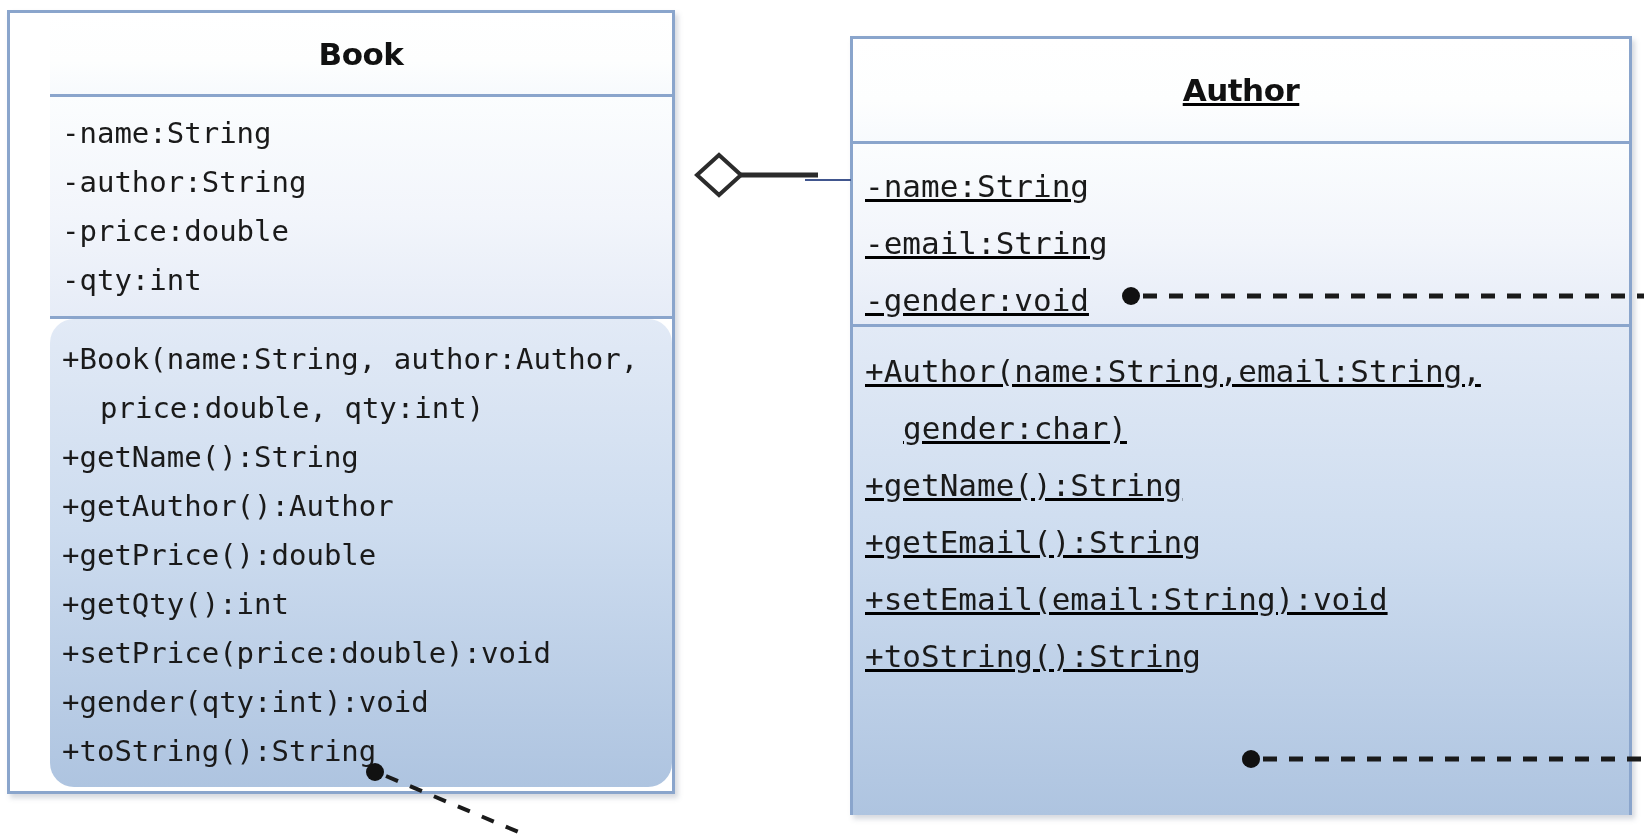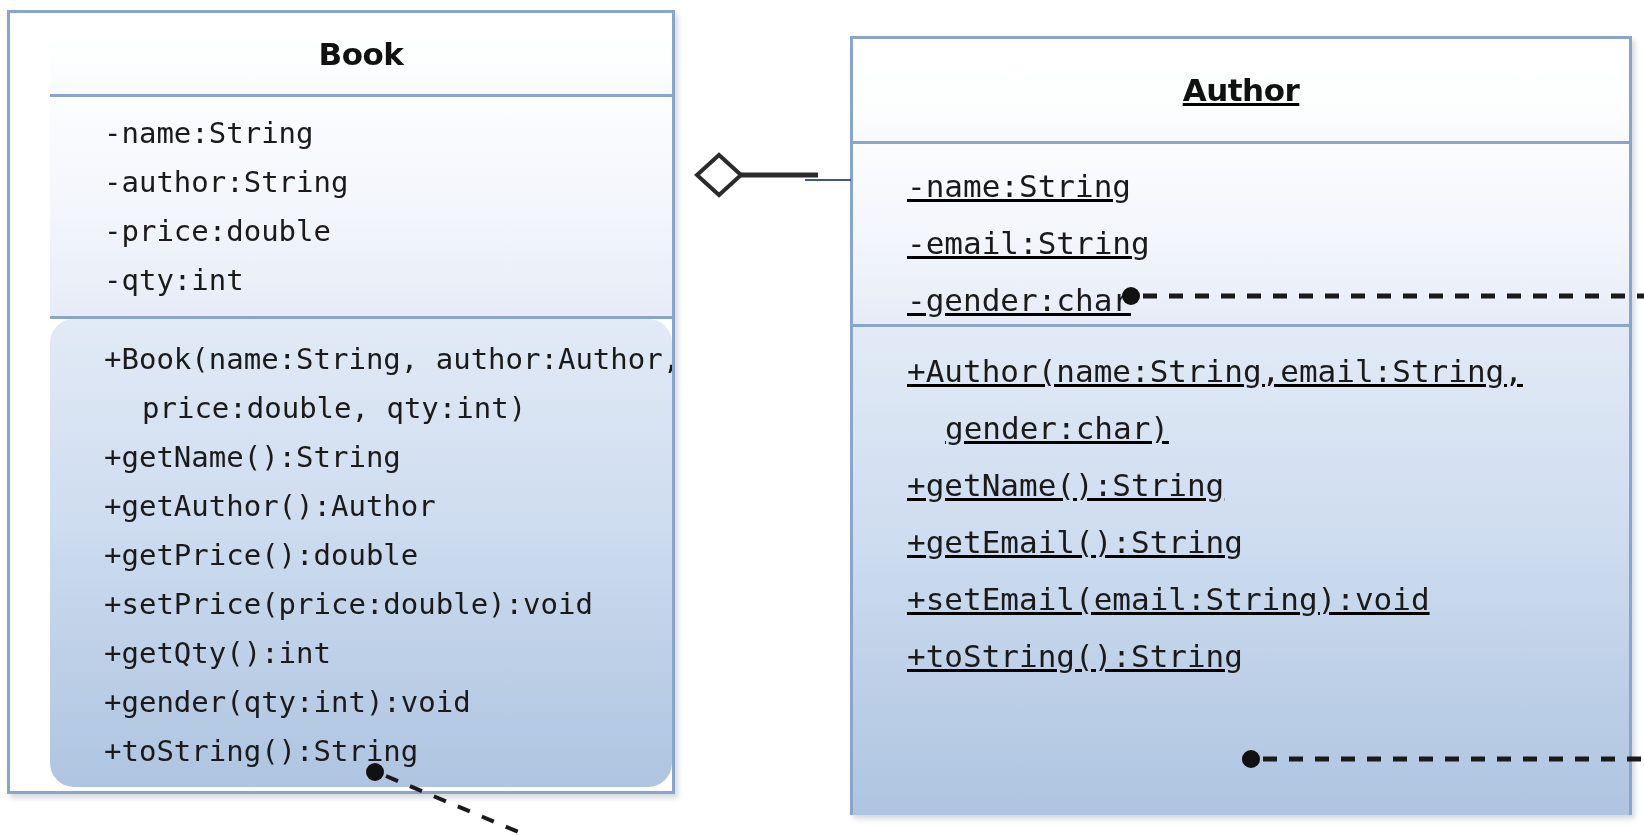--- a/index.html
+++ b/index.html
@@ -57,21 +57,20 @@
     box-sizing: border-box;
     background: linear-gradient(to bottom, #e2eaf6 0%, #cddcef 45%, #aec4e0 100%);
     position: relative;
     overflow: hidden;
   }
 
   .uml-line {
     color: #1a1a1a;
     white-space: pre;
     font-family: "DejaVu Sans Mono", monospace;
-    margin-left: 42px;
   }
 
   
   #book-class {
     left: 7px;
     top: 10px;
     width: 668px;
     height: 784px;
     padding-left: 40px;
   }
@@ -122,35 +121,35 @@
       <div class="uml-line">-author:String</div>
       <div class="uml-line">-price:double</div>
       <div class="uml-line">-qty:int</div>
     </div>
     <div class="uml-ops">
       <div class="uml-line">+Book(name:String, author:Author,</div>
       <div class="uml-line cont">price:double, qty:int)</div>
       <div class="uml-line">+getName():String</div>
       <div class="uml-line">+getAuthor():Author</div>
       <div class="uml-line">+getPrice():double</div>
+      <div class="uml-line">+getQty():int</div>
       <div class="uml-line">+setPrice(price:double):void</div>
-      <div class="uml-line">+getQty():int</div>
       <div class="uml-line">+gender(qty:int):void</div>
       <div class="uml-line">+toString():String</div>
     </div>
   </div>
 
   <div class="uml-class" id="author-class">
     <div class="uml-header">
       <span class="uml-title">Author</span>
     </div>
     <div class="uml-attrs">
       <div class="uml-line">-name:String</div>
       <div class="uml-line">-email:String</div>
-      <div class="uml-line">-gender:char</div>
+      <div class="uml-line">-gender:void</div>
     </div>
     <div class="uml-ops">
       <div class="uml-line">+Author(name:String,email:String,</div>
       <div class="uml-line cont">gender:char)</div>
       <div class="uml-line">+getName():String</div>
       <div class="uml-line">+getEmail():String</div>
       <div class="uml-line">+setEmail(email:String):void</div>
       <div class="uml-line">+toString():String</div>
     </div>
   </div>

